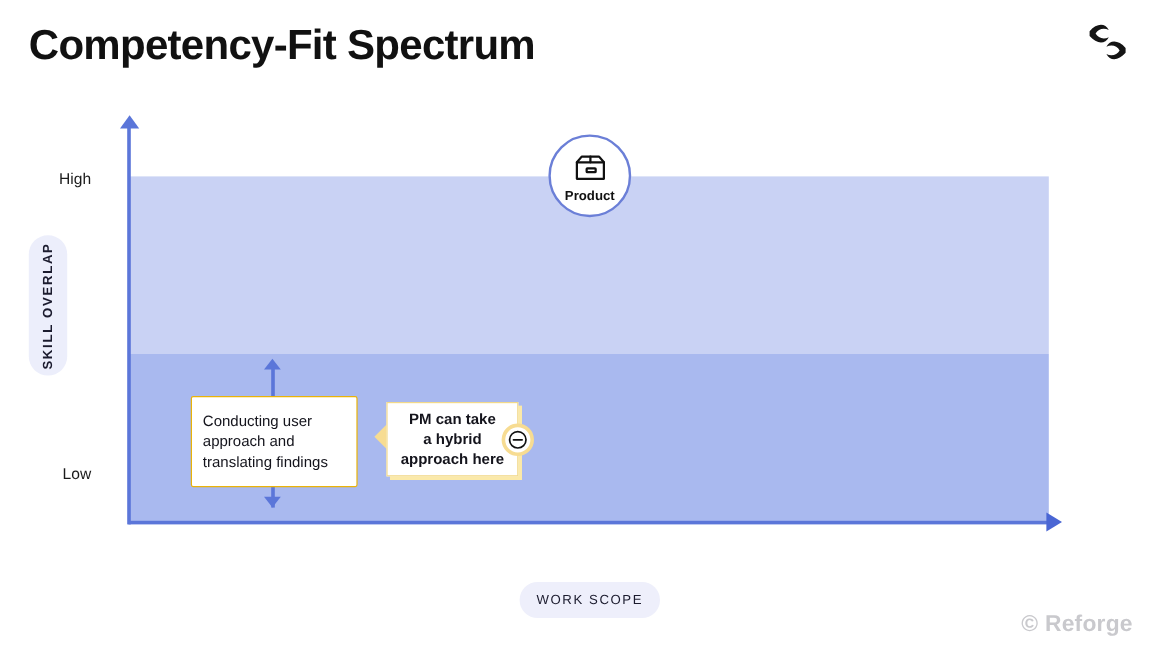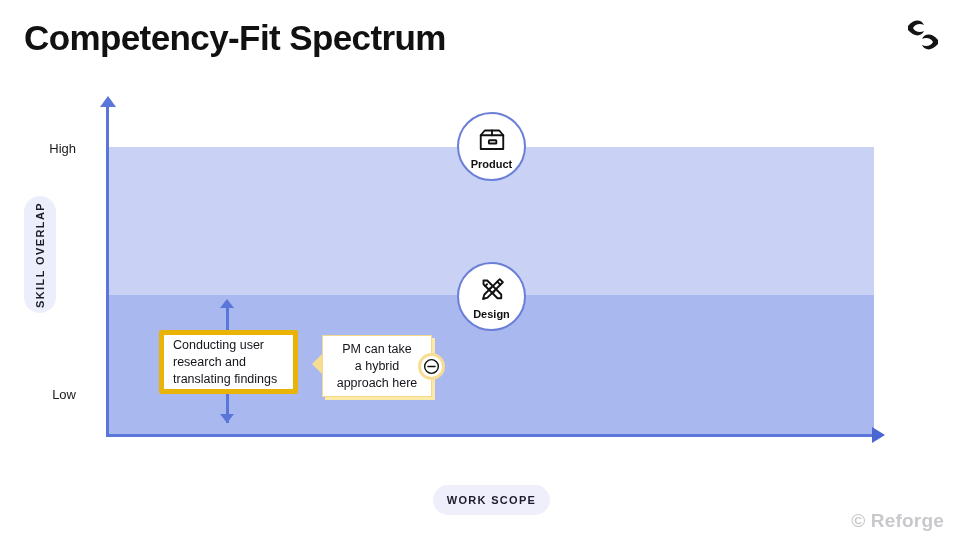--- a/index.html
+++ b/index.html
@@ -136,21 +136,21 @@
     left: 433px;
     top: 485px;
     width: 117px;
     height: 30px;
     background: #eeeffb;
     border-radius: 16px;
     display: flex;
     align-items: center;
     justify-content: center;
     font-size: 11px;
-    font-weight: 700;
+    font-weight: 400;
     letter-spacing: 1.3px;
     color: #1b1b2e;
   }
 
   
   .node {
     position: absolute;
     width: 69px;
     height: 69px;
     border-radius: 50%;
@@ -203,23 +203,23 @@
     top: 414px;
     border-top: 9px solid #5b76d9;
   }
 
   
   .note-card {
     position: absolute;
     left: 159px;
     top: 330px;
     width: 139px;
-    height: 64px;
-    background: #ffffff;
-    border: 5px solid #eab308;
+    height: 76px;
+    background: #ffffff;
+    border: 1px solid #eab308;
     border-radius: 2px;
     padding: 0 9px;
     box-sizing: border-box;
     display: flex;
     align-items: center;
   }
   .note-card-text {
     font-size: 12.5px;
     line-height: 17px;
     font-weight: 400;
@@ -238,21 +238,21 @@
     box-shadow: 3px 3px 0 #fbe9a8;
     box-sizing: border-box;
     display: flex;
     align-items: center;
     justify-content: center;
     text-align: center;
   }
   .callout-text {
     font-size: 12.5px;
     line-height: 17px;
-    font-weight: 400;
+    font-weight: 700;
     color: #14141c;
   }
   .callout-tail {
     position: absolute;
     left: 312px;
     top: 353px;
     width: 0;
     height: 0;
     border-top: 11px solid transparent;
     border-bottom: 11px solid transparent;
@@ -321,42 +321,29 @@
       <svg viewBox="0 0 24 24" width="30" height="30" fill="none" stroke="#111111" stroke-width="1.5" stroke-linejoin="round" stroke-linecap="round">
         <path d="M3 8.2 L6.2 4.4 L17.8 4.4 L21 8.2 L21 19.2 L3 19.2 Z"></path>
         <line x1="3" y1="8.2" x2="21" y2="8.2"></line>
         <line x1="12" y1="4.4" x2="12" y2="8.2"></line>
         <rect x="9.5" y="12.2" width="6" height="2.6" rx="0.5"></rect>
       </svg>
     </span>
     <span class="node-label">Product</span>
   </div>
 
-  <div class="node node-design">
-    <span class="node-glyph">
-      <svg viewBox="0 0 24 24" width="30" height="30" fill="none" stroke="#111111" stroke-width="1.5" stroke-linejoin="round" stroke-linecap="round">
-        <path d="M18.2 3.3 L20.7 5.8 L8.4 18.1 L4.8 19.2 L5.9 15.6 Z"></path>
-        <line x1="16.2" y1="5.3" x2="18.7" y2="7.8"></line>
-        <path d="M5.2 4.4 L8.2 4.4 L19.4 15.6 L19.4 18.6 L16.4 18.6 L5.2 7.4 Z"></path>
-        <line x1="8.1" y1="7.3" x2="6.6" y2="8.8"></line>
-        <line x1="11.0" y1="10.2" x2="9.5" y2="11.7"></line>
-        <line x1="13.9" y1="13.1" x2="12.4" y2="14.6"></line>
-      </svg>
-    </span>
-    <span class="node-label">Design</span>
-  </div>
 
   <div class="range-arrow"></div>
   <div class="range-arrow-head up"></div>
   <div class="range-arrow-head down"></div>
 
   <div class="note-card">
     <div class="note-card-text">
       <span>Conducting user</span><br>
-      <span>research and</span><br>
+      <span>approach and</span><br>
       <span>translating findings</span>
     </div>
   </div>
 
   <div class="callout-tail"></div>
   <div class="callout">
     <div class="callout-text">
       <span>PM can take</span><br>
       <span>a hybrid</span><br>
       <span>approach here</span>

